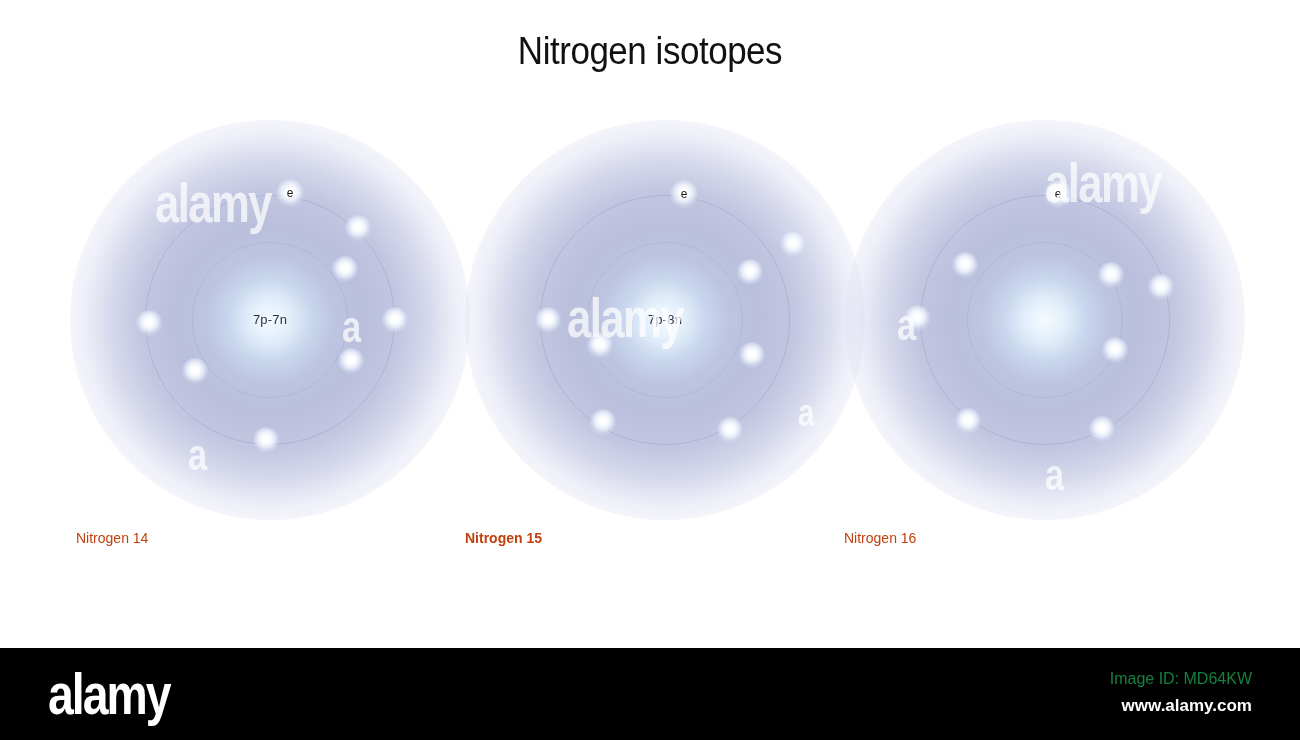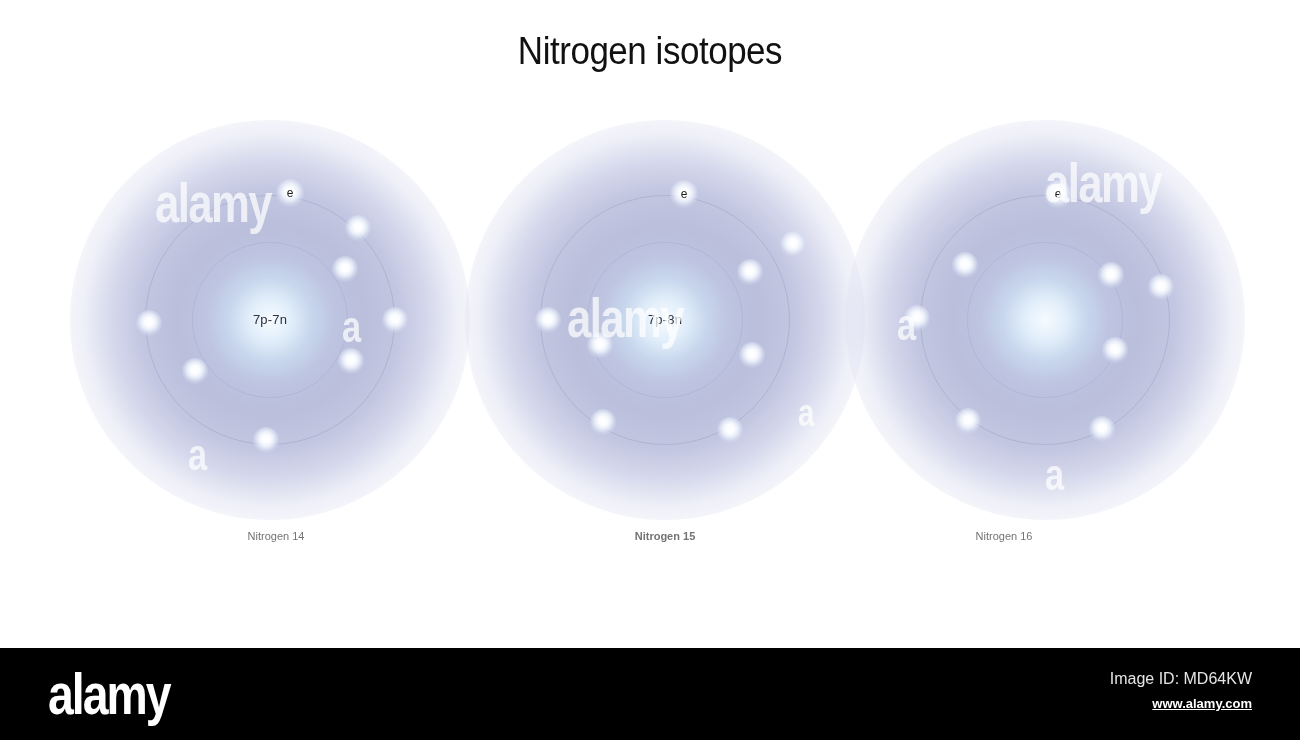--- a/index.html
+++ b/index.html
@@ -136,28 +136,27 @@
     color: #2f3040;
     font-family: "Liberation Sans", sans-serif;
     letter-spacing: 0.2px;
   }
 
   
   .caption {
     position: absolute;
     top: 530px;
     width: 400px;
-    text-align: center;
-    font-size: 11px;
-    color: #737373;
+    font-size: 14px;
+    color: #c2410c;
     font-family: "Liberation Sans", sans-serif;
   }
   .caption-1 { left: 76px; }
   .caption-2 { left: 465px; font-weight: bold; }
-  .caption-3 { left: 804px; }
+  .caption-3 { left: 844px; }
 
   
   .wm {
     position: absolute;
     color: rgba(255,255,255,0.72);
     font-family: "Liberation Sans", sans-serif;
     font-weight: 700;
     letter-spacing: -2px;
     transform: scaleX(0.78);
     transform-origin: left top;
@@ -187,35 +186,34 @@
     letter-spacing: -2.5px;
     font-family: "Liberation Sans", sans-serif;
     transform: scaleX(0.8);
     transform-origin: left top;
     line-height: 1.05;
   }
   #image-id {
     position: absolute;
     right: 48px;
     top: 22px;
-    color: #e5e5e5;
+    color: #15803d;
     font-size: 16px;
     font-family: "Liberation Sans", sans-serif;
     text-align: right;
   }
   #alamy-url {
     position: absolute;
     right: 48px;
     top: 48px;
     color: #ffffff;
-    font-size: 13px;
+    font-size: 17px;
     font-weight: 700;
     font-family: "Liberation Sans", sans-serif;
     text-align: right;
-    text-decoration: underline;
   }
 </style>
 </head>
 <body>
 
 <div id="page-title">Nitrogen isotopes</div>
 
 <div id="figure-area">
 
   <div class="atom atom-1">

